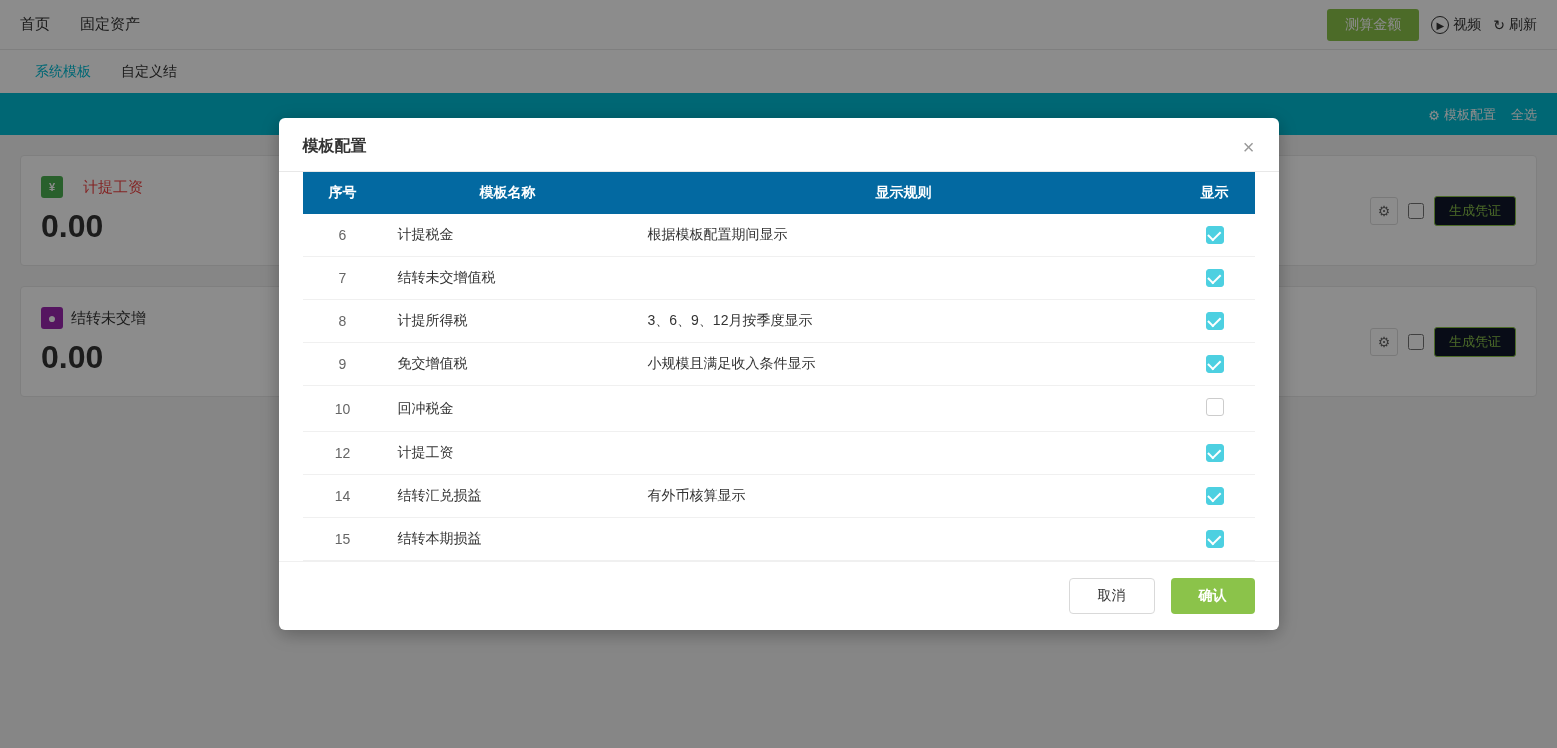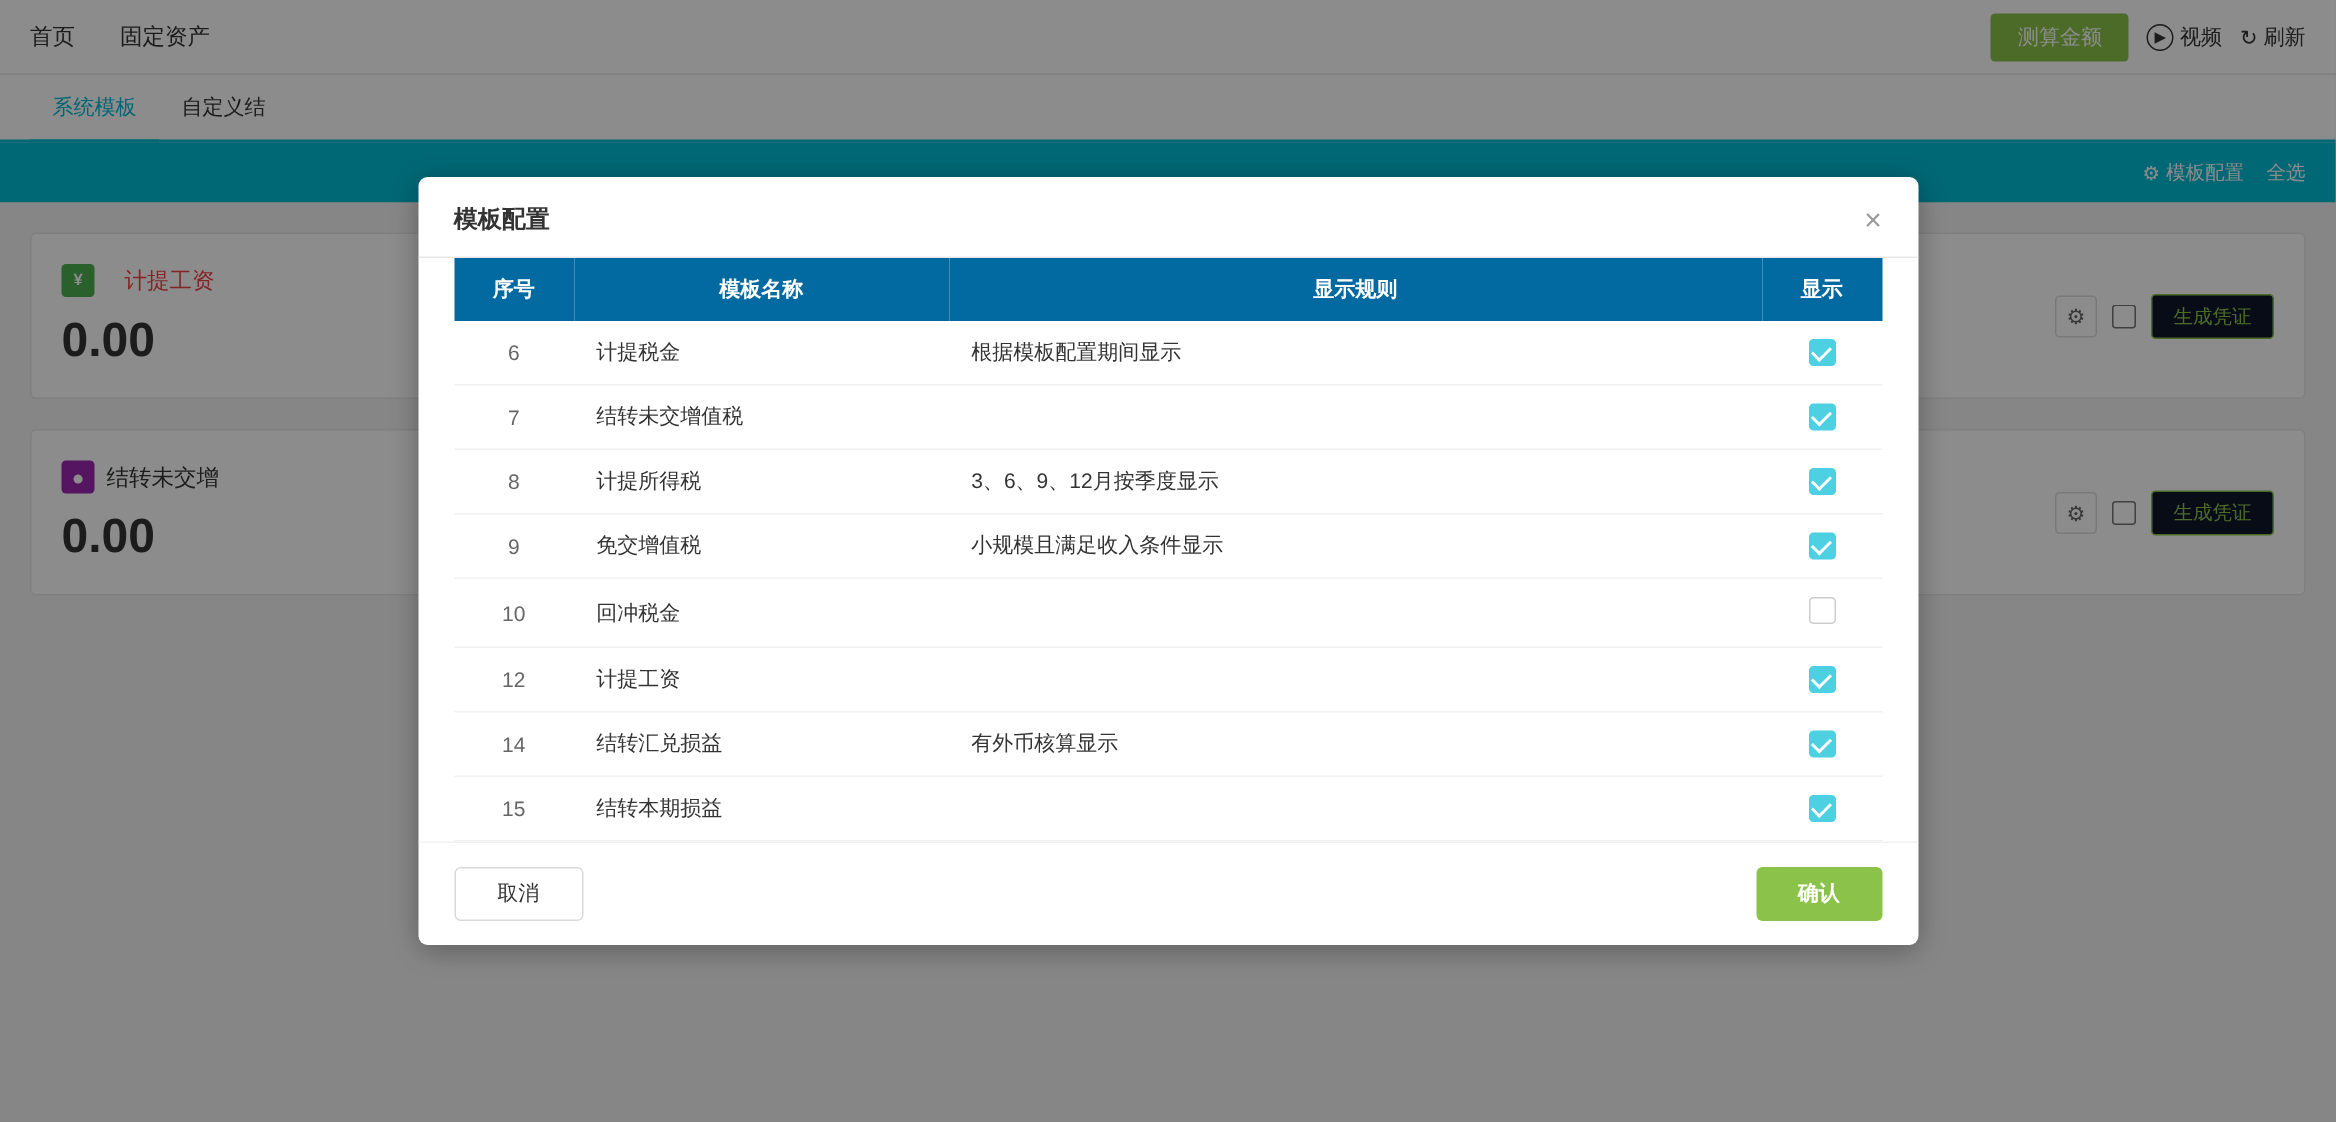--- a/index.html
+++ b/index.html
@@ -305,21 +305,21 @@
     }
     .modal-body::-webkit-scrollbar-thumb {
       background: #ccc;
       border-radius: 3px;
     }
 
     
     .modal-footer {
       padding: 16px 24px;
       display: flex;
-      justify-content: space-between;
+      justify-content: flex-end;
       gap: 16px;
       border-top: 1px solid #f0f0f0;
     }
 
     .btn-cancel {
       background: #fff;
       border: 1px solid #d9d9d9;
       color: #333;
       padding: 8px 28px;
       border-radius: 4px;

